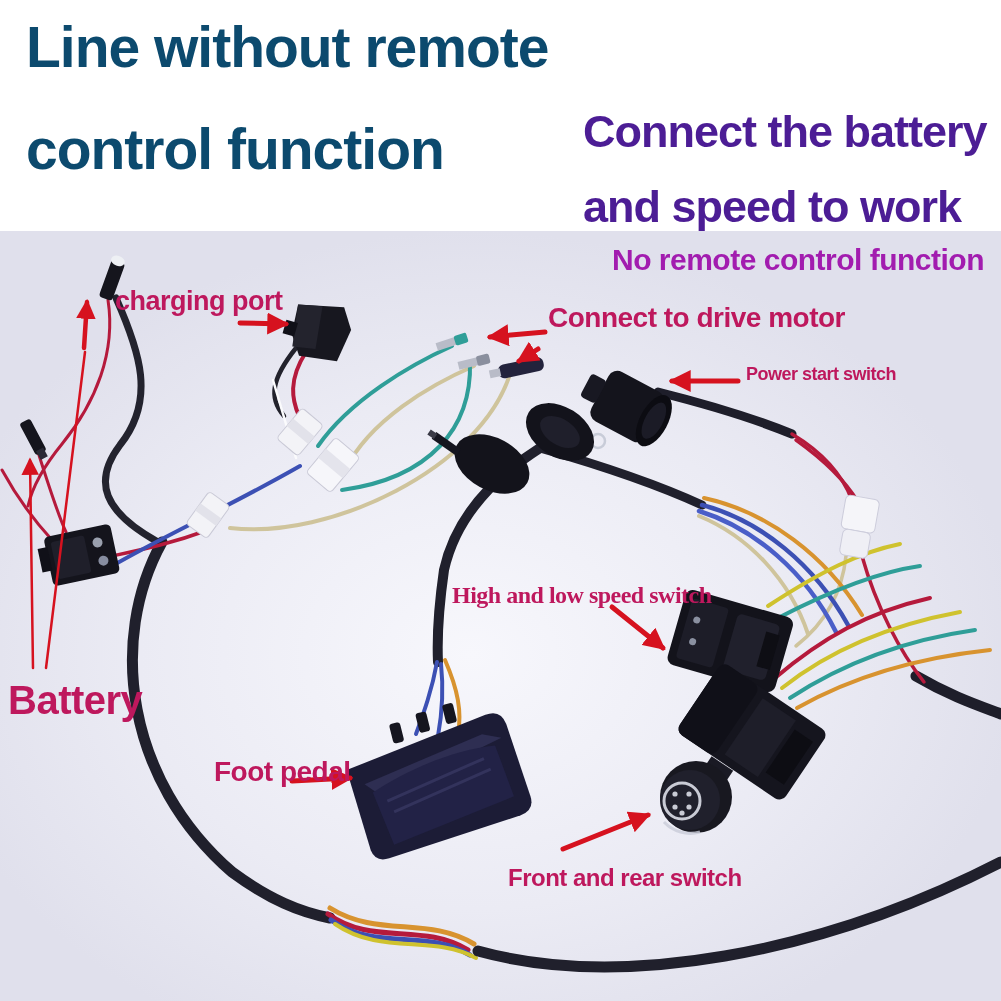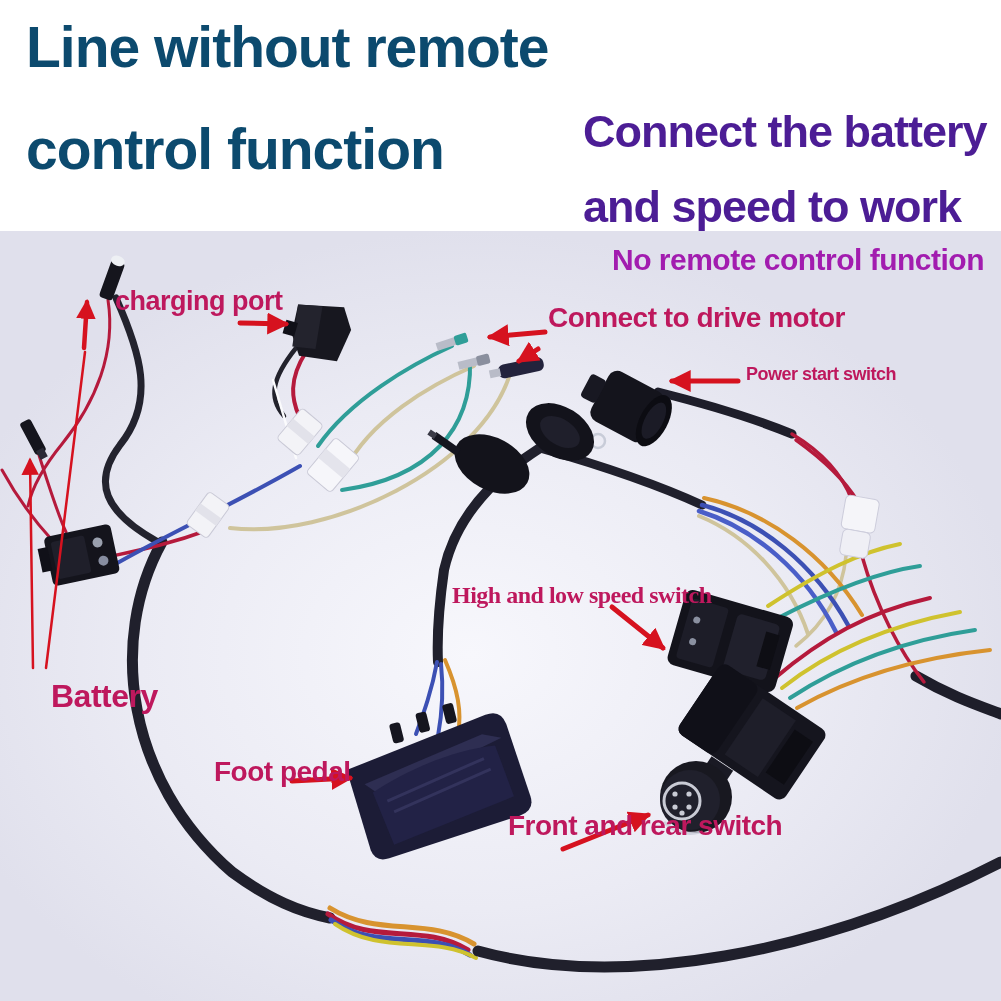--- a/index.html
+++ b/index.html
@@ -15,23 +15,23 @@
   .note{font-size:30px;color:#a21caf;letter-spacing:-0.5px;}
   #t1{left:26px;top:14px;}
   #t2{left:26px;top:116px;text-align:right;}
   #s1{left:583px;top:106px;}
   #s2{left:583px;top:181px;}
   #n1{left:612px;top:243px;}
   #l-charging{left:115px;top:286px;font-size:27px;}
   #l-drive{left:548px;top:302px;font-size:28px;}
   #l-power{left:746px;top:364px;font-size:18px;}
   #l-highlow{left:452px;top:582px;font-size:24px;font-family:Liberation Serif, serif;}
-  #l-battery{left:8px;top:678px;font-size:32px;margin-left:43px;}
+  #l-battery{left:8px;top:678px;font-size:40px;}
   #l-foot{left:214px;top:756px;font-size:28px;}
-  #l-frontrear{left:508px;top:810px;font-size:28px;}
+  #l-frontrear{left:508px;top:864px;font-size:24px;}
 </style>
 </head>
 <body>
 
 <svg class="photo-area" viewBox="0 0 1001 1001">
   <defs>
     <marker id="ah" viewBox="0 0 10 10" refX="8.5" refY="5" markerWidth="4.4" markerHeight="4.4" orient="auto-start-reverse">
       <path d="M0,0 L10,5 L0,10 z" fill="#d6121f"></path>
     </marker>
     <marker id="ahthin" viewBox="0 0 10 10" refX="8.5" refY="5" markerWidth="7" markerHeight="7" orient="auto-start-reverse">

